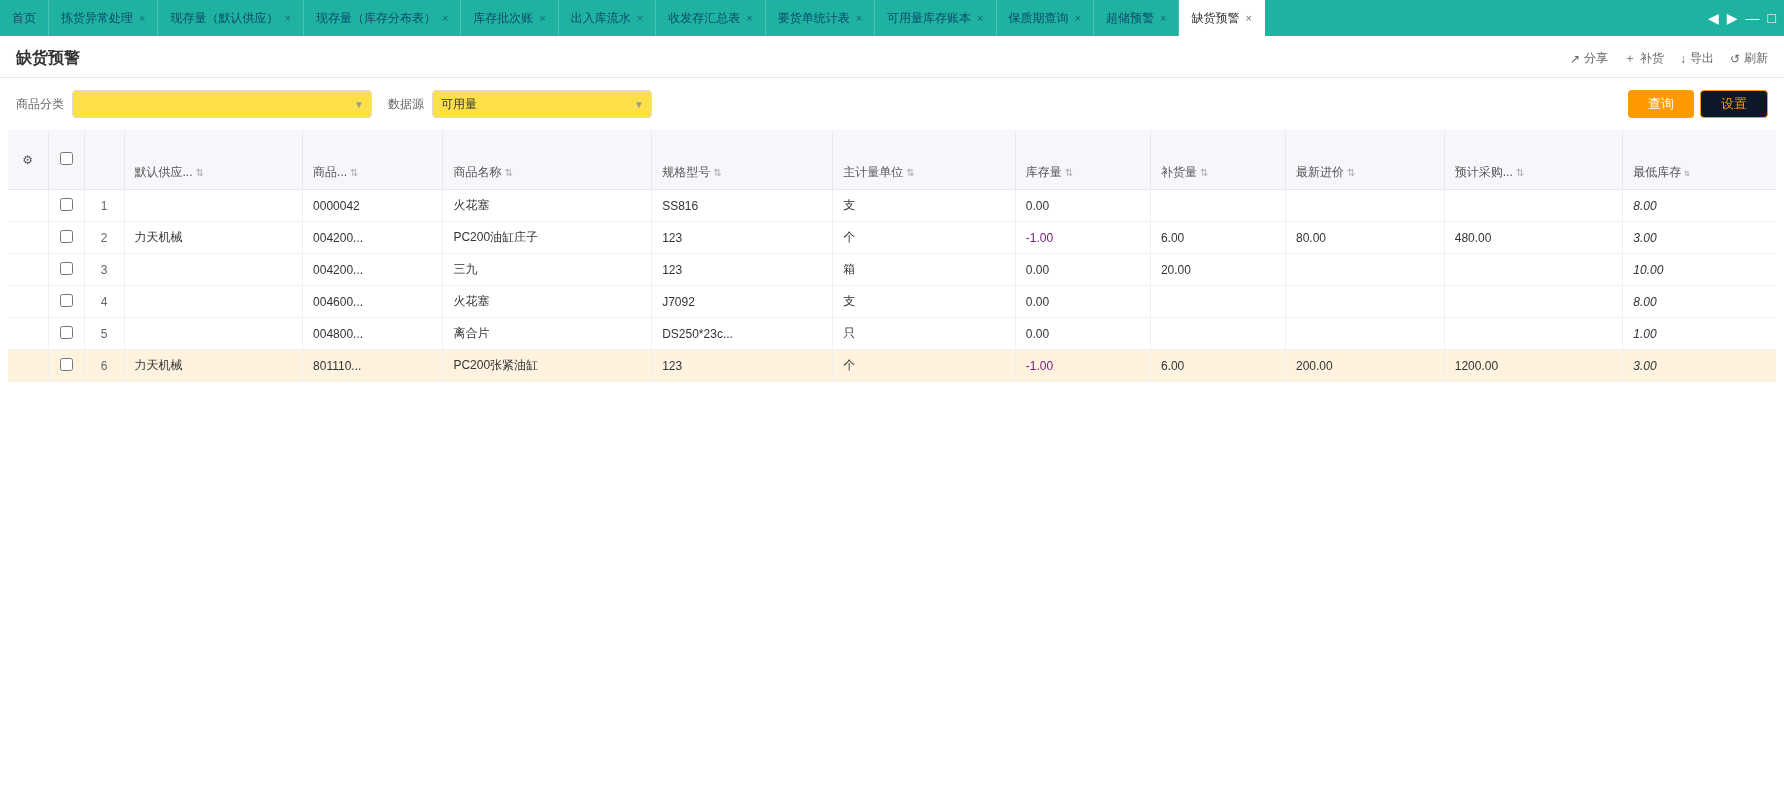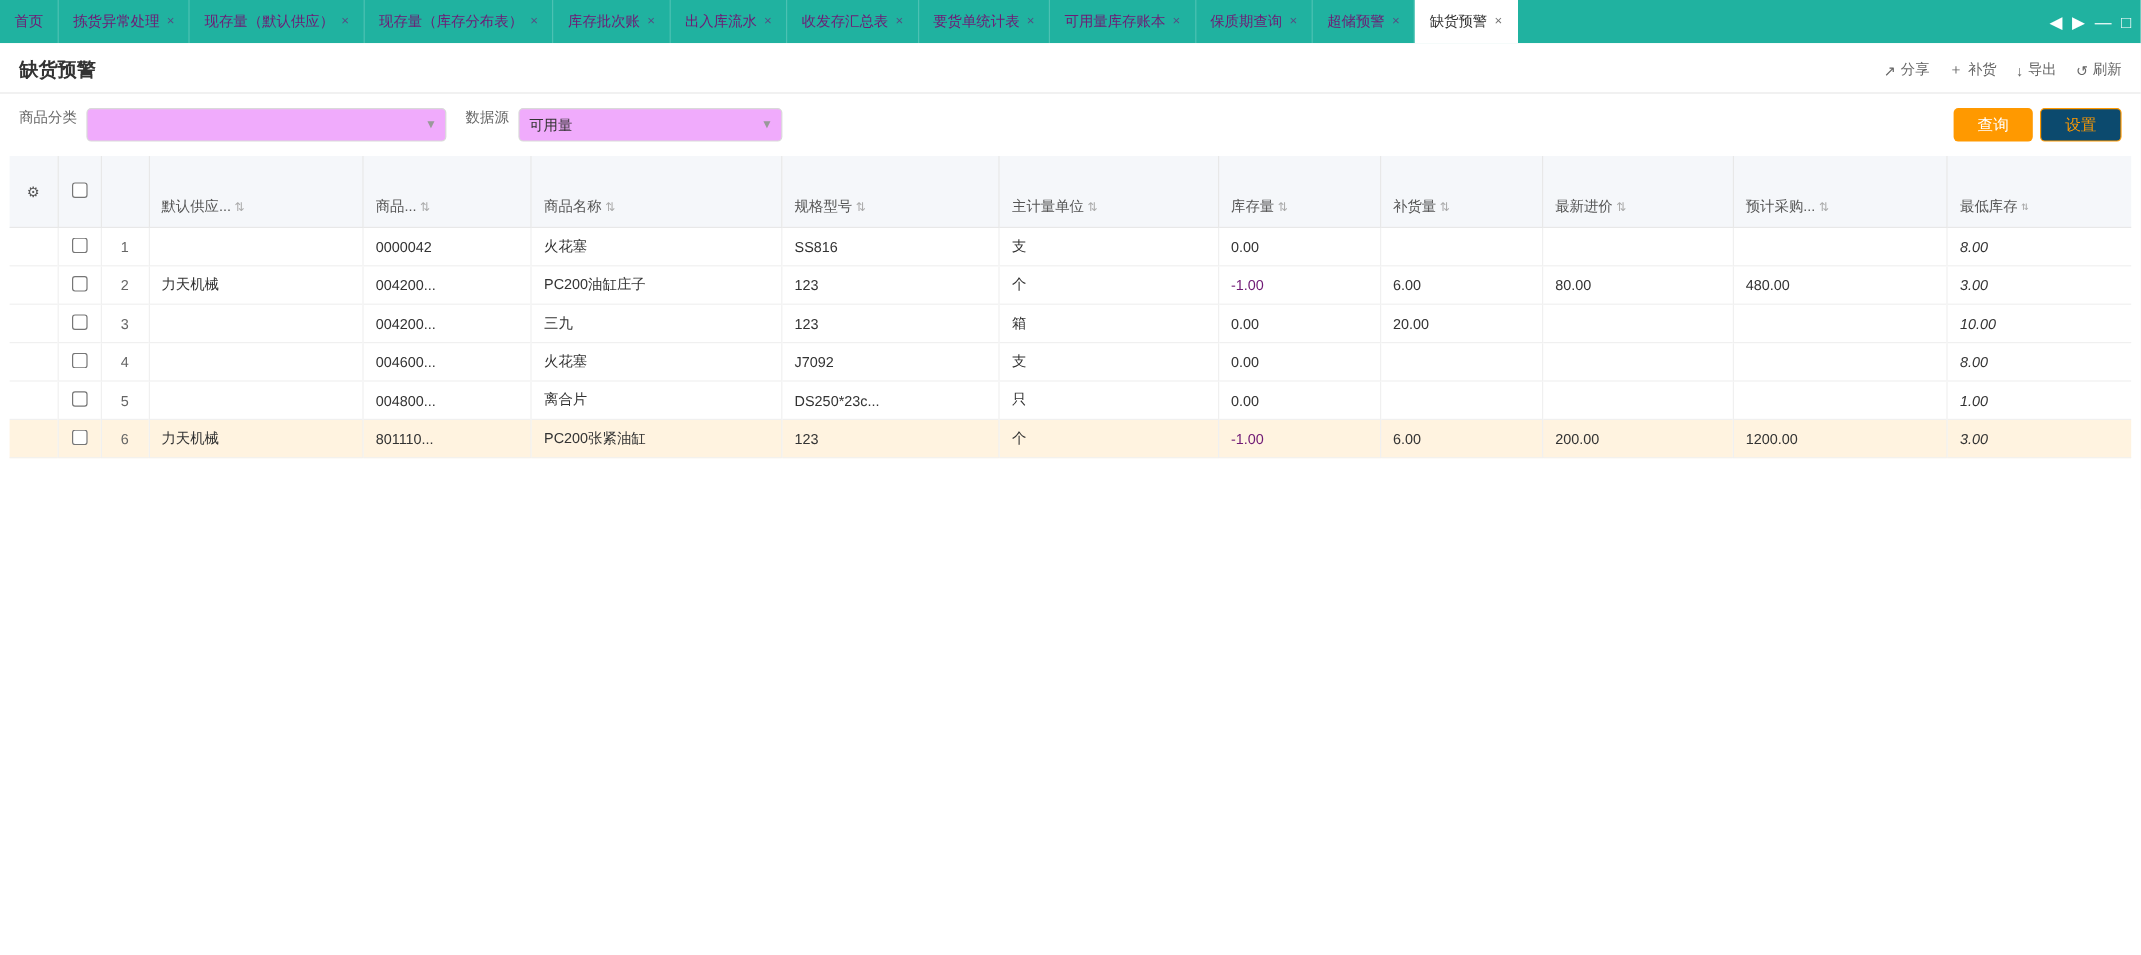--- a/index.html
+++ b/index.html
@@ -11,21 +11,21 @@
       align-items: center;
       background: #20b2a0;
       height: 36px;
       overflow: hidden;
     }
     .tab-item {
       display: flex;
       align-items: center;
       padding: 0 12px;
       height: 100%;
-      color: #701a75;
+      color: #0c4a6e;
       cursor: pointer;
       white-space: nowrap;
       font-size: 12px;
       border-right: 1px solid rgba(255,255,255,0.2);
       position: relative;
     }
     .tab-item.active {
       background: #fff;
       color: #333;
     }
@@ -93,35 +93,35 @@
     
     .filter-bar {
       display: flex;
       align-items: center;
       padding: 12px 16px;
       gap: 16px;
       flex-wrap: wrap;
     }
     .filter-group {
       display: flex;
-      align-items: flex-start;
+      align-items: center;
       gap: 8px;
     }
     .filter-label {
       color: #666;
       white-space: nowrap;
       font-size: 12px;
     }
     .filter-select {
       border: 1px solid #d9d9d9;
       border-radius: 4px;
       padding: 4px 28px 4px 8px;
       font-size: 12px;
       color: #333;
-      background: #f0abfc;
+      background: #fde047;
       cursor: pointer;
       appearance: none;
       position: relative;
       min-width: 180px;
       height: 28px;
     }
     .select-wrapper {
       position: relative;
       display: inline-block;
     }
@@ -146,21 +146,21 @@
       background: #f90;
       color: #fff;
       border: none;
       border-radius: 4px;
       padding: 4px 20px;
       font-size: 13px;
       cursor: pointer;
       height: 28px;
     }
     .btn-default {
-      background: #0c4a6e;
+      background: #0f172a;
       color: #f90;
       border: 1px solid #f90;
       border-radius: 4px;
       padding: 4px 20px;
       font-size: 13px;
       cursor: pointer;
       height: 28px;
     }
 
     

